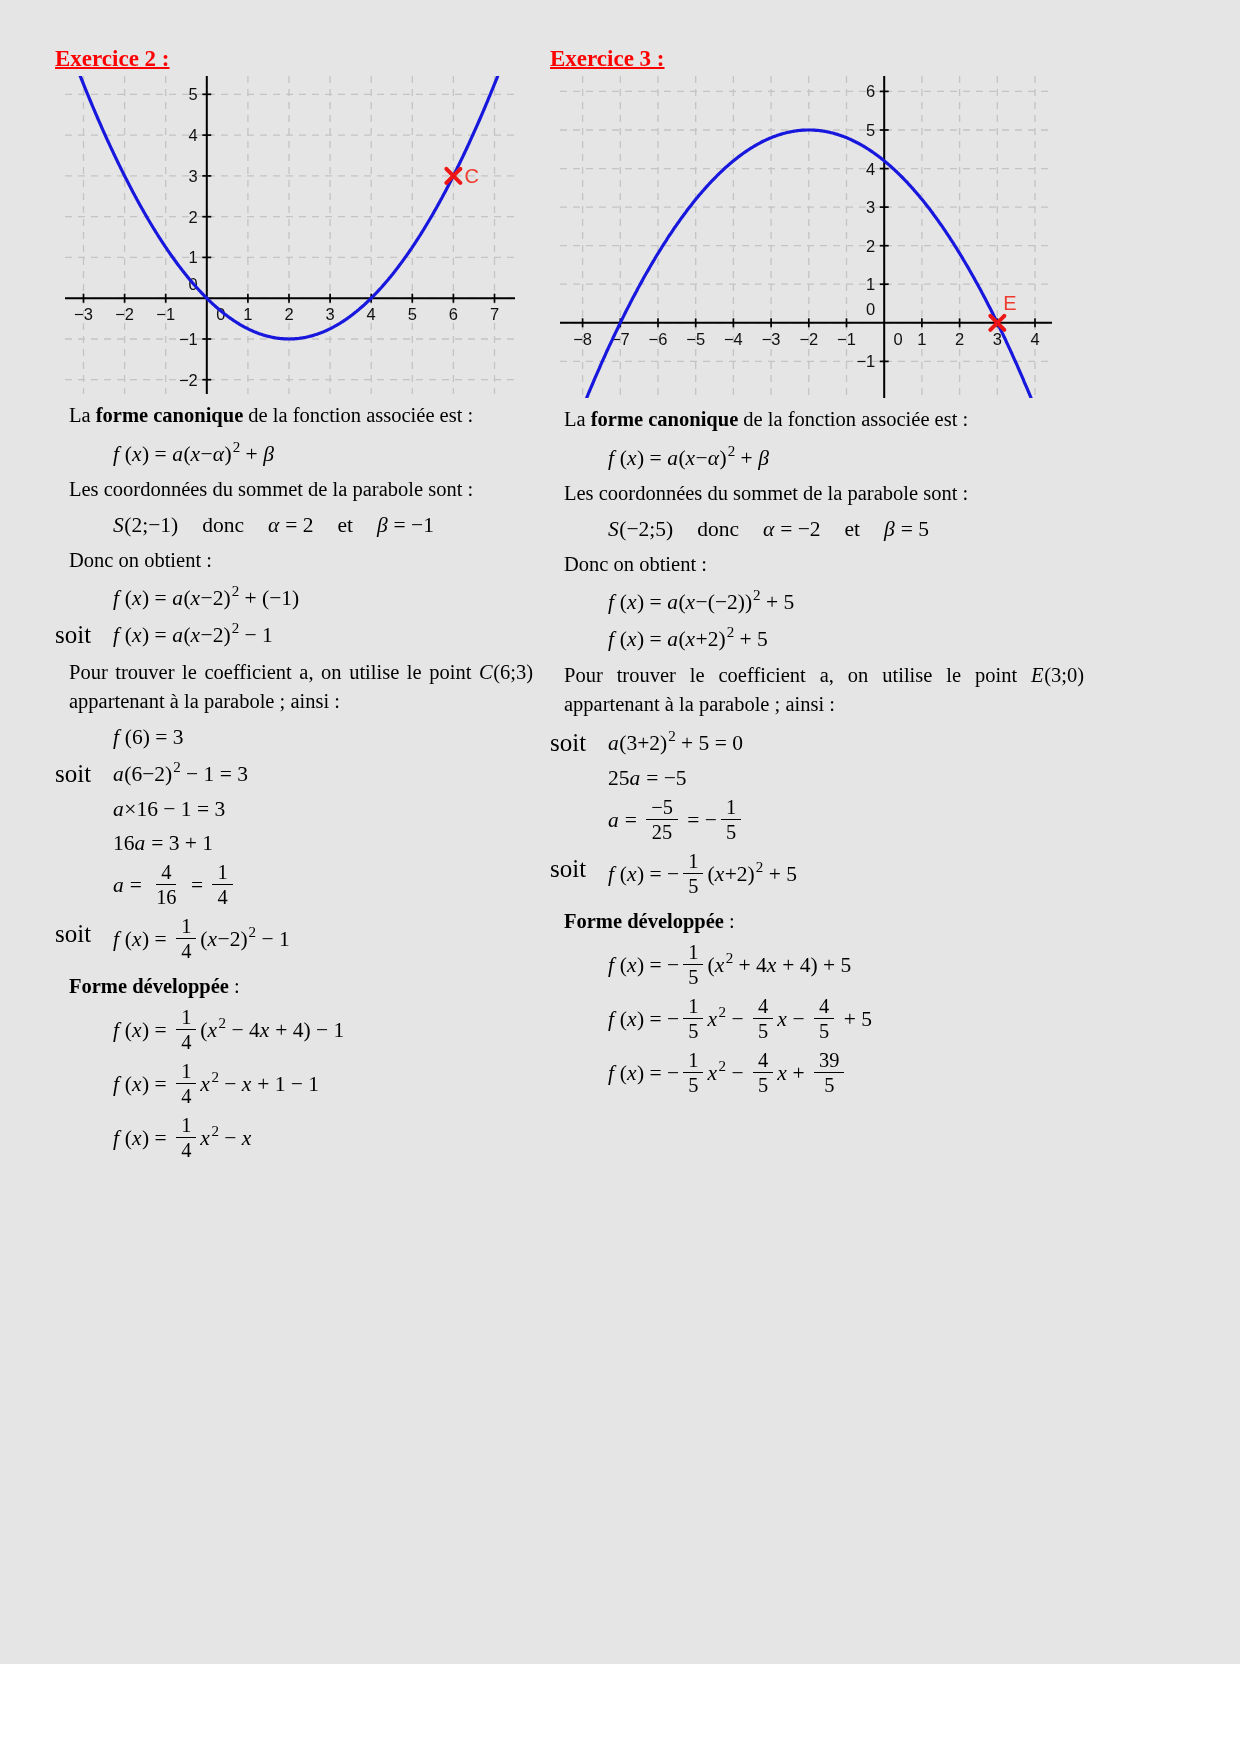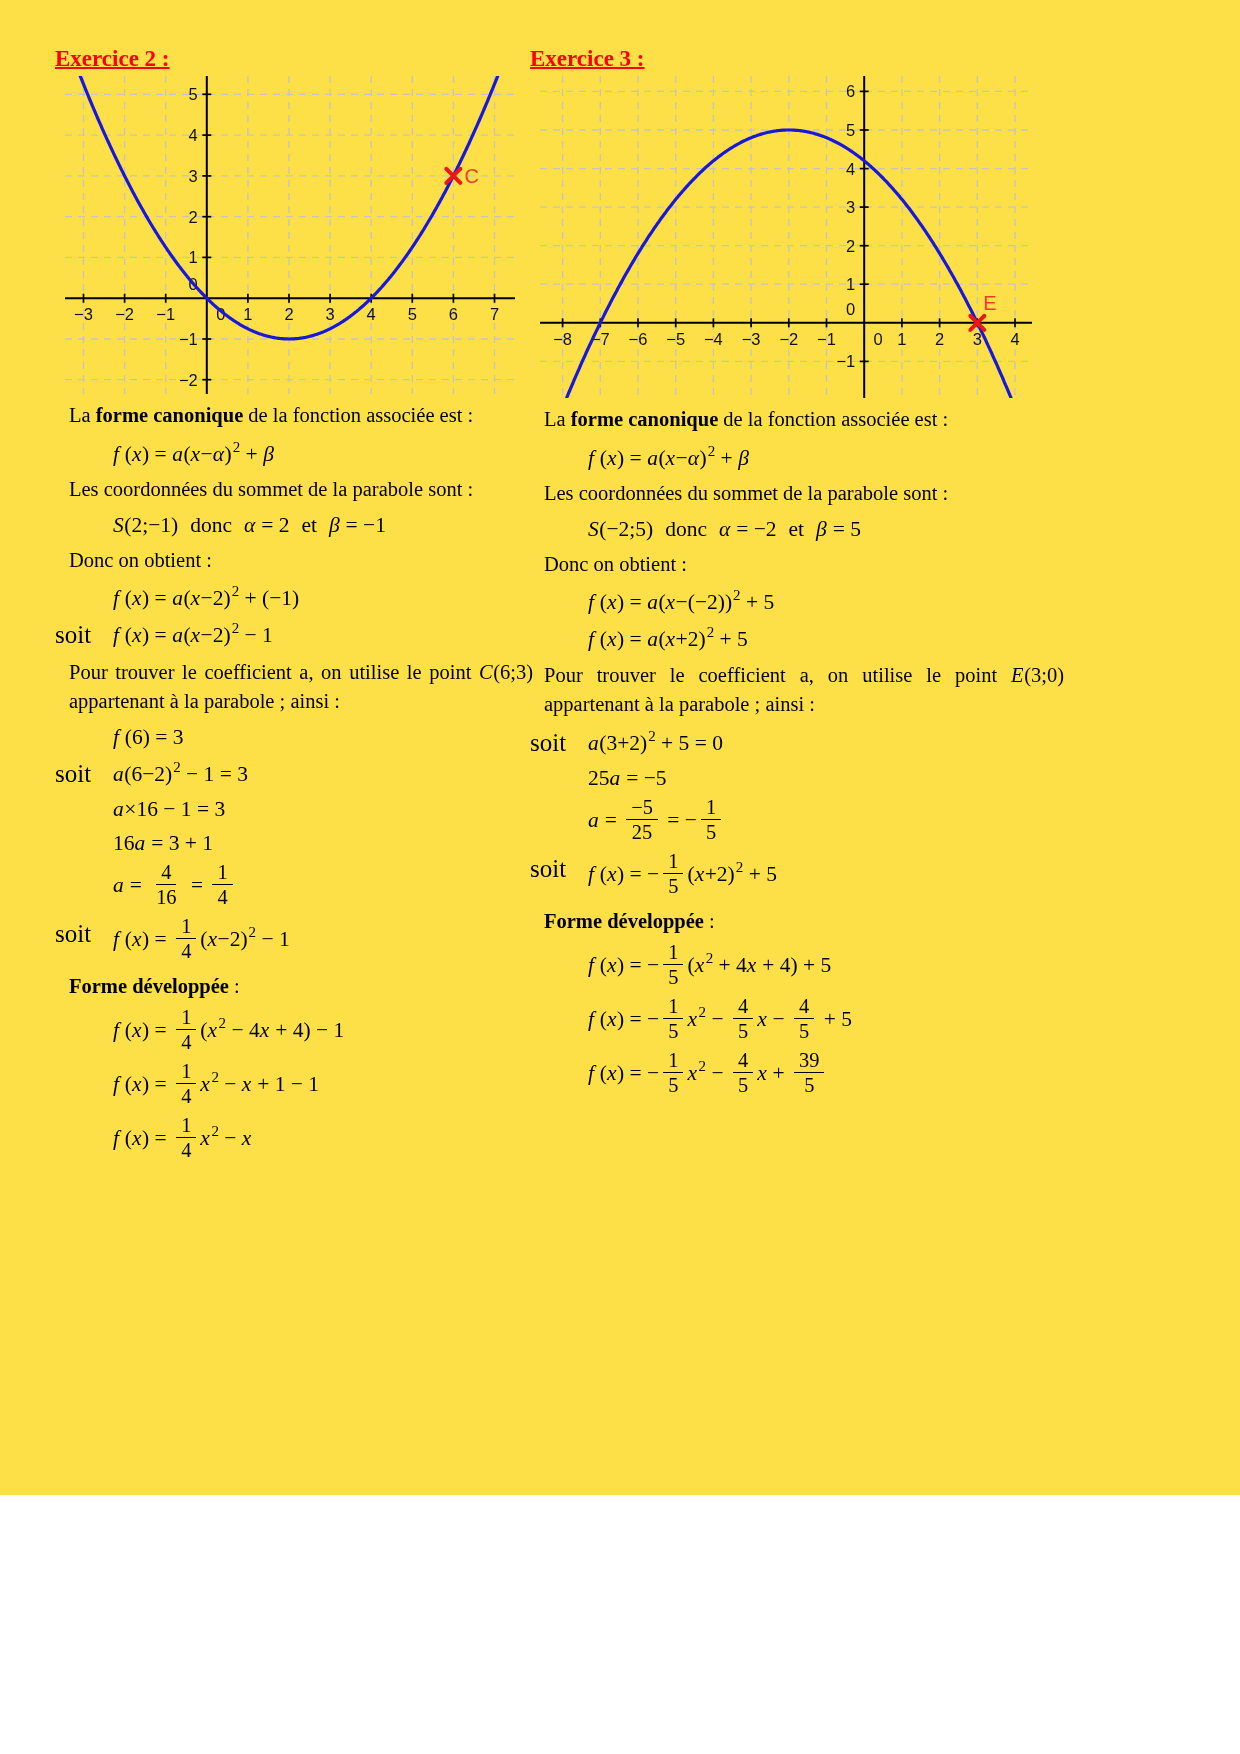--- a/index.html
+++ b/index.html
@@ -1,38 +1,38 @@
 <!DOCTYPE html>
 <html><head>
 <meta charset="utf-8">
 <style>
   html,body{margin:0;padding:0;background:#ffffff;}
-  .page{position:relative;width:1240px;height:1495px;background:#fde047;overflow:hidden;
+  .page{position:relative;width:1240px;height:1664px;background:#e5e5e5;overflow:hidden;
         font-family:"Liberation Serif",serif;color:#000;}
   .col{position:absolute;top:46px;}
   .col-left{left:55px;width:492px;}
-  .col-right{left:530px;width:548px;}
+  .col-right{left:550px;width:548px;}
   .ex-title{margin:0 0 4px 0;font-size:23px;font-weight:bold;color:#ff0000;
             text-decoration:underline;text-decoration-thickness:2px;font-family:"Liberation Serif",serif;}
   svg.graph{display:block;margin-left:10px;}
   .blocks{margin-top:4px;}
   .para{font-size:20.5px;line-height:1.45;margin:7px 14px;text-align:justify;}
   .para b{font-weight:bold;}
   .imath{font-family:"Liberation Serif",serif;}
   .math-line{display:flex;align-items:flex-start;margin:7px 0;font-size:21.5px;line-height:1.25;
              font-family:"Liberation Serif",serif;}
   .math-label{flex:none;width:58px;font-style:normal;font-size:25px;}
   .math-formula{white-space:nowrap;}
   .math-formula i, .imath i{font-style:italic;letter-spacing:0.5px;}
   .msup{font-size:0.70em;vertical-align:0.62em;margin-left:1px;}
   .frac{display:inline-flex;flex-direction:column;align-items:center;vertical-align:middle;
         transform:translateY(-3px);margin:0 4px;line-height:1.08;font-size:0.95em;}
   .frac .num{border-bottom:1.8px solid #000;padding:0 5px 1px;}
   .frac .den{padding:1px 5px 0;}
-  .rm{font-style:normal;margin:0 12px;}
+  .rm{font-style:normal;margin:0 24px;}
 </style>
 </head>
 <body>
 
 <div class="page">
 
   <div class="col col-left">
     <h2 class="ex-title">Exercice 2 :</h2>
     <svg class="graph" width="450" height="318">
         <defs>

